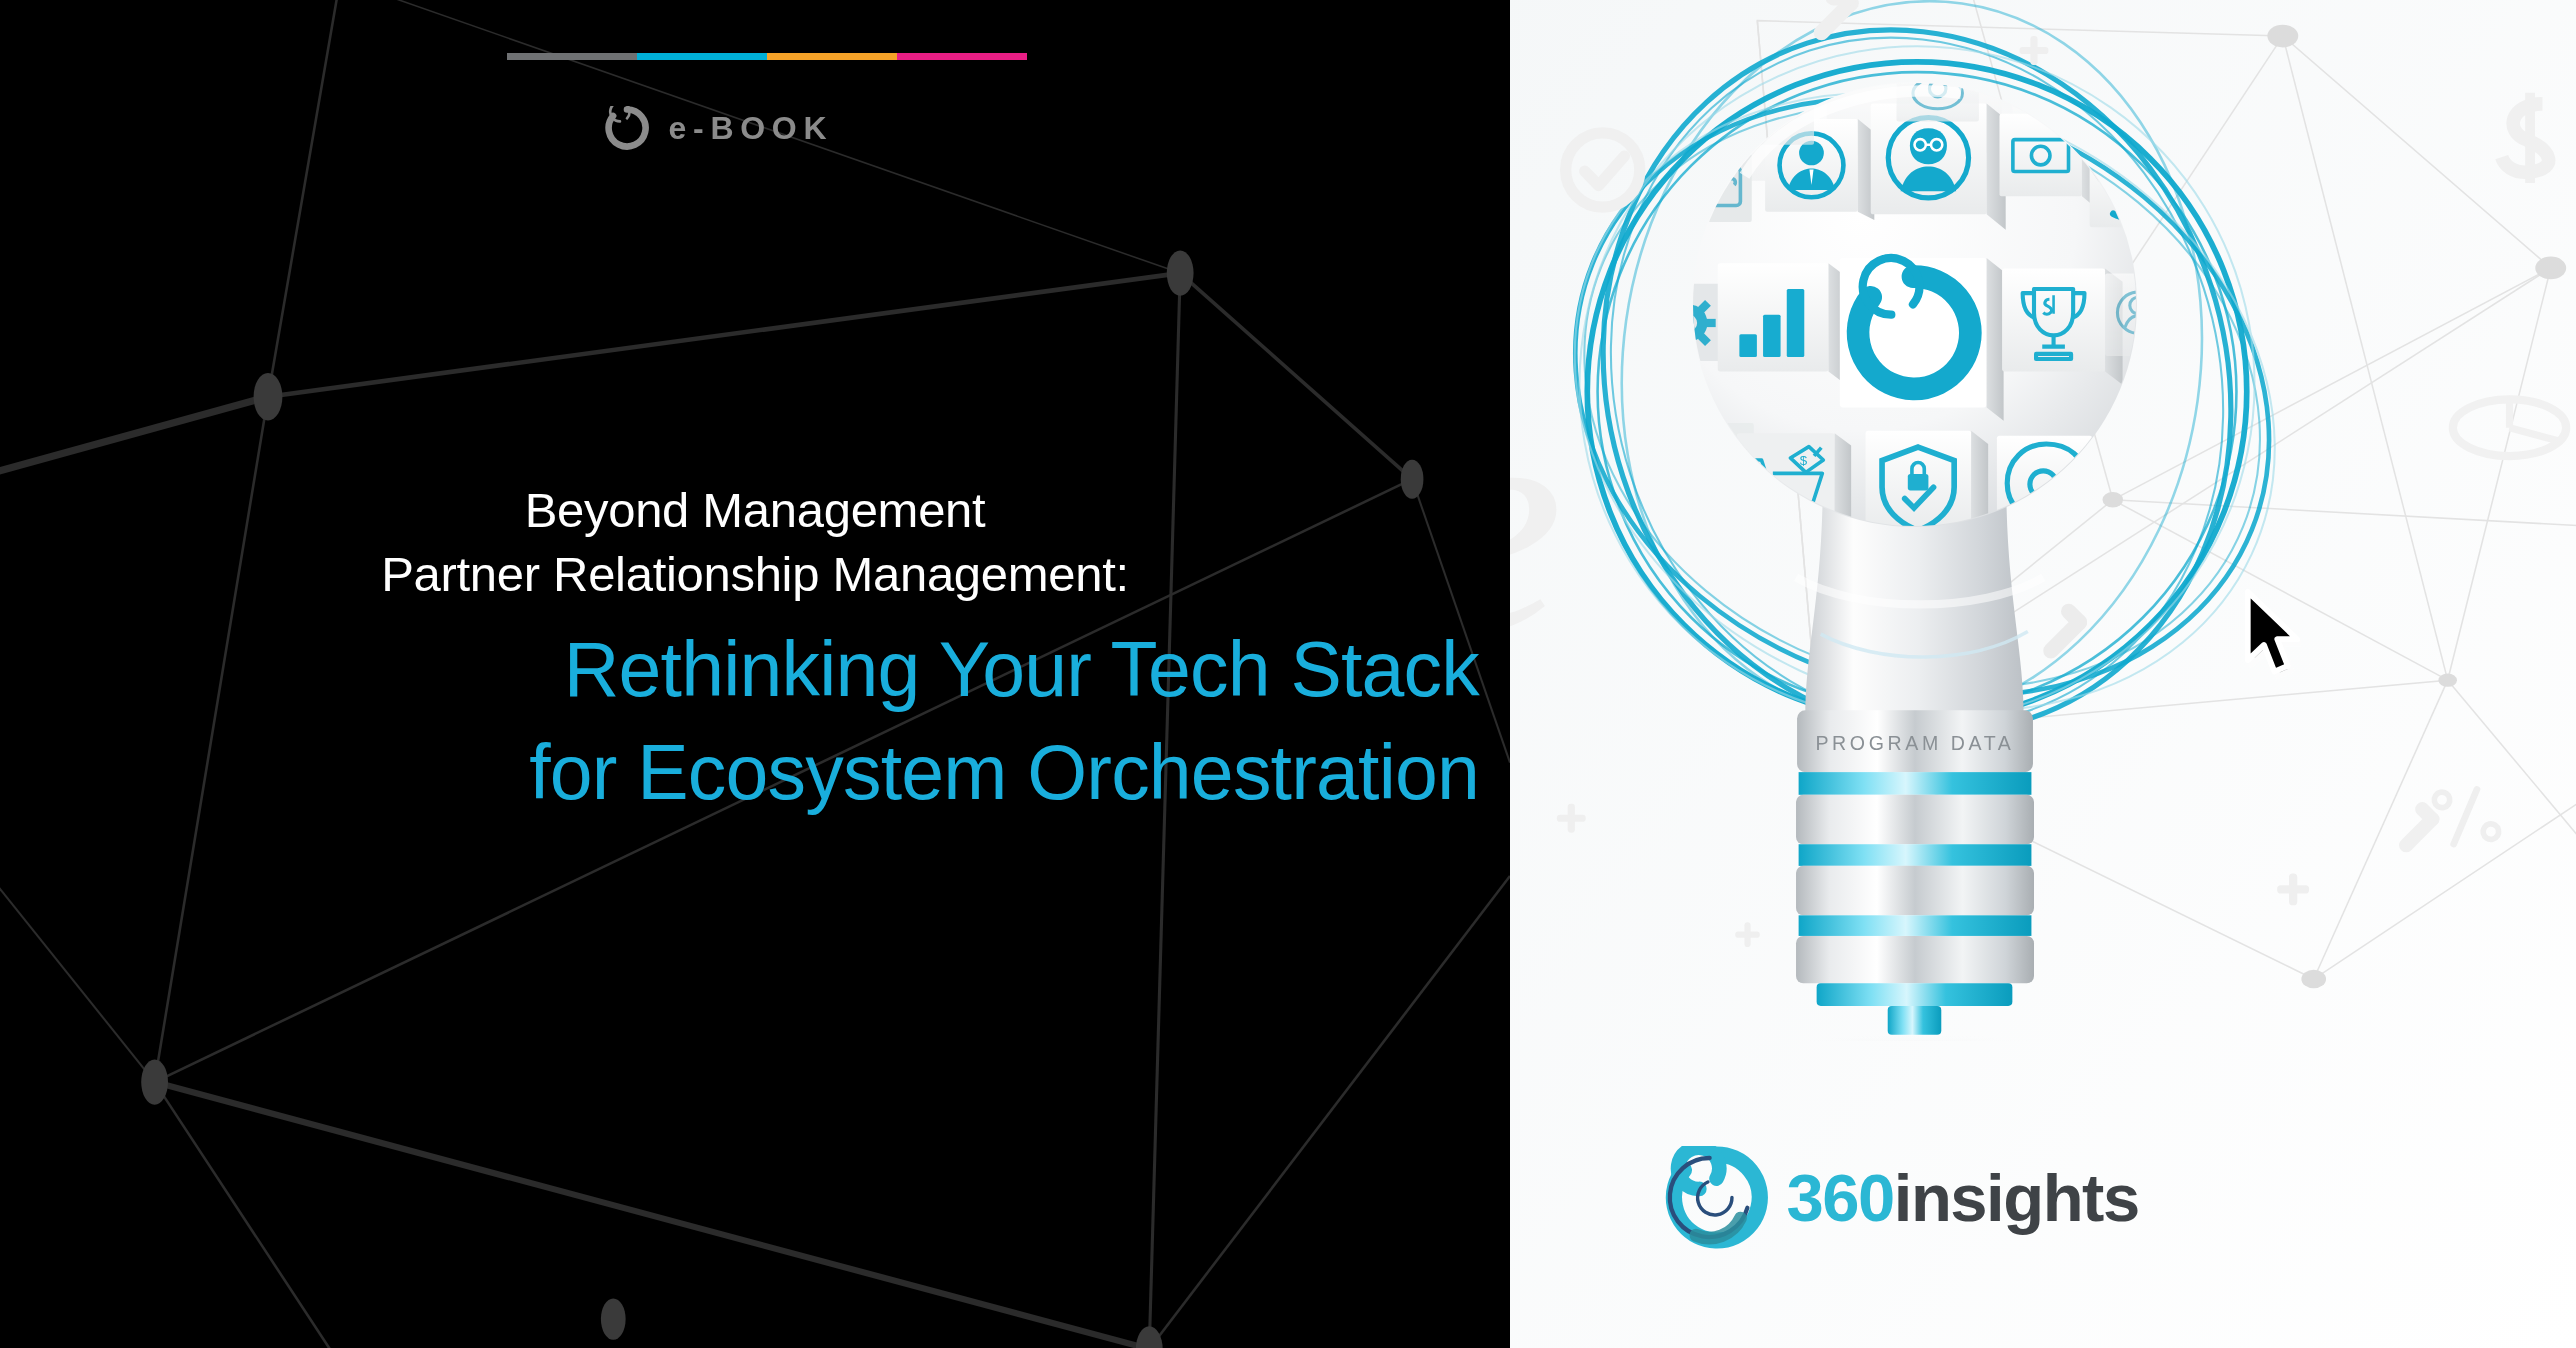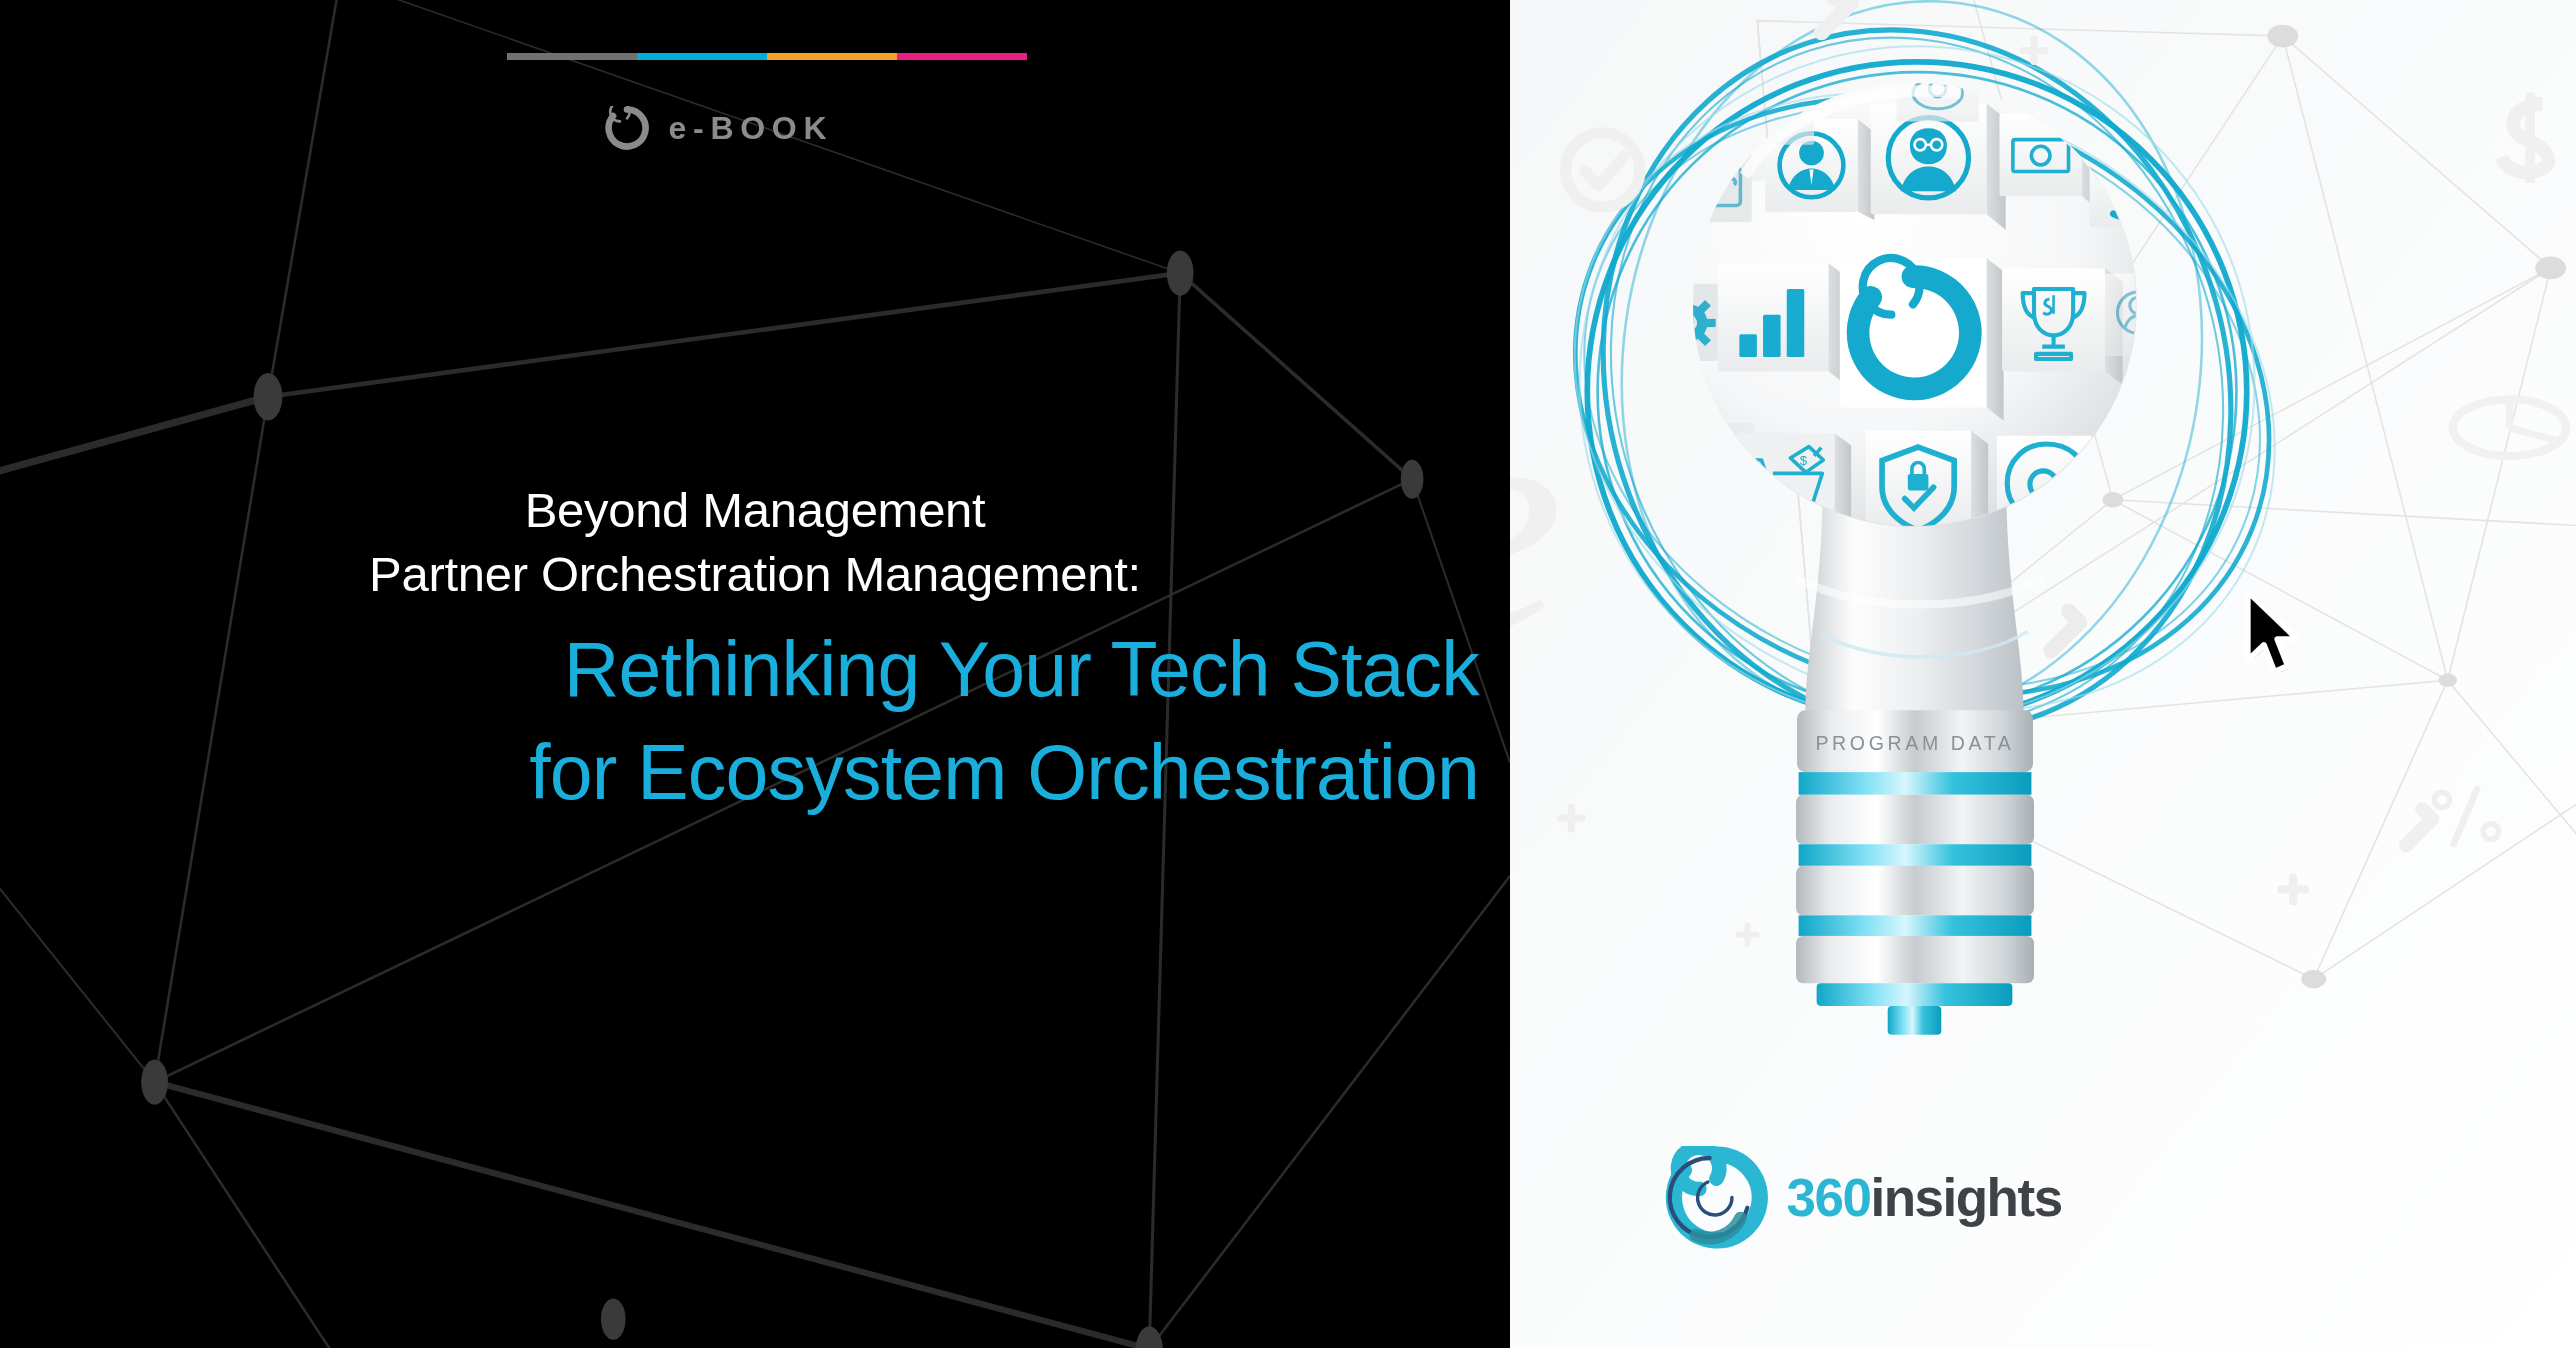--- a/index.html
+++ b/index.html
@@ -70,21 +70,21 @@
 
   
   .cursor { position:absolute; left:734px; top:587px; width:57px; height:93px; }
 
   
   .brandlogo {
     position:absolute; left:155px; top:1146px;
     display:flex; align-items:center; gap:18.5px;
   }
   .brandmark { width:103px; height:103px; display:block; }
-  .brandtext { font-size:53px; font-weight:700; letter-spacing:-1.5px; line-height:1; white-space:nowrap; }
+  .brandtext { font-size:67px; font-weight:700; letter-spacing:-1.5px; line-height:1; white-space:nowrap; }
   .brand-360 { color:#2BB7D4; }
   .brand-ins { color:#3f4347; }
 </style>
 </head>
 <body>
 
 <div class="page">
 
   <div class="left-panel">
 
@@ -123,21 +123,21 @@
     <div class="ebook-row">
       <svg class="ebook-mark" viewBox="0 0 100 100">
         <path d="M50 8 A42 42 0 1 1 18.5 22.5" fill="none" stroke="#8b8b8b" stroke-width="15" stroke-linecap="round"></path>
         <path d="M50 28 A22 22 0 1 0 34 35" fill="none" stroke="#8b8b8b" stroke-width="6" stroke-linecap="round"></path>
       </svg>
       <span class="ebook-text">e-BOOK</span>
     </div>
 
     <div class="headline">
       <div class="eyebrow">Beyond Management</div>
-      <div class="eyebrow">Partner Orchestration Management:</div>
+      <div class="eyebrow">Partner Relationship Management:</div>
       <div class="maintitle">Rethinking Your Tech Stack</div>
       <div class="maintitle" style="margin-top:12px">for Ecosystem Orchestration</div>
     </div>
   </div>
 
   <div class="right-panel">
 
     <svg class="right-bg" viewBox="0 0 2071 2618" preserveAspectRatio="none">
       <defs>
         <linearGradient id="fade1" x1="0" y1="0" x2="1" y2="1">

